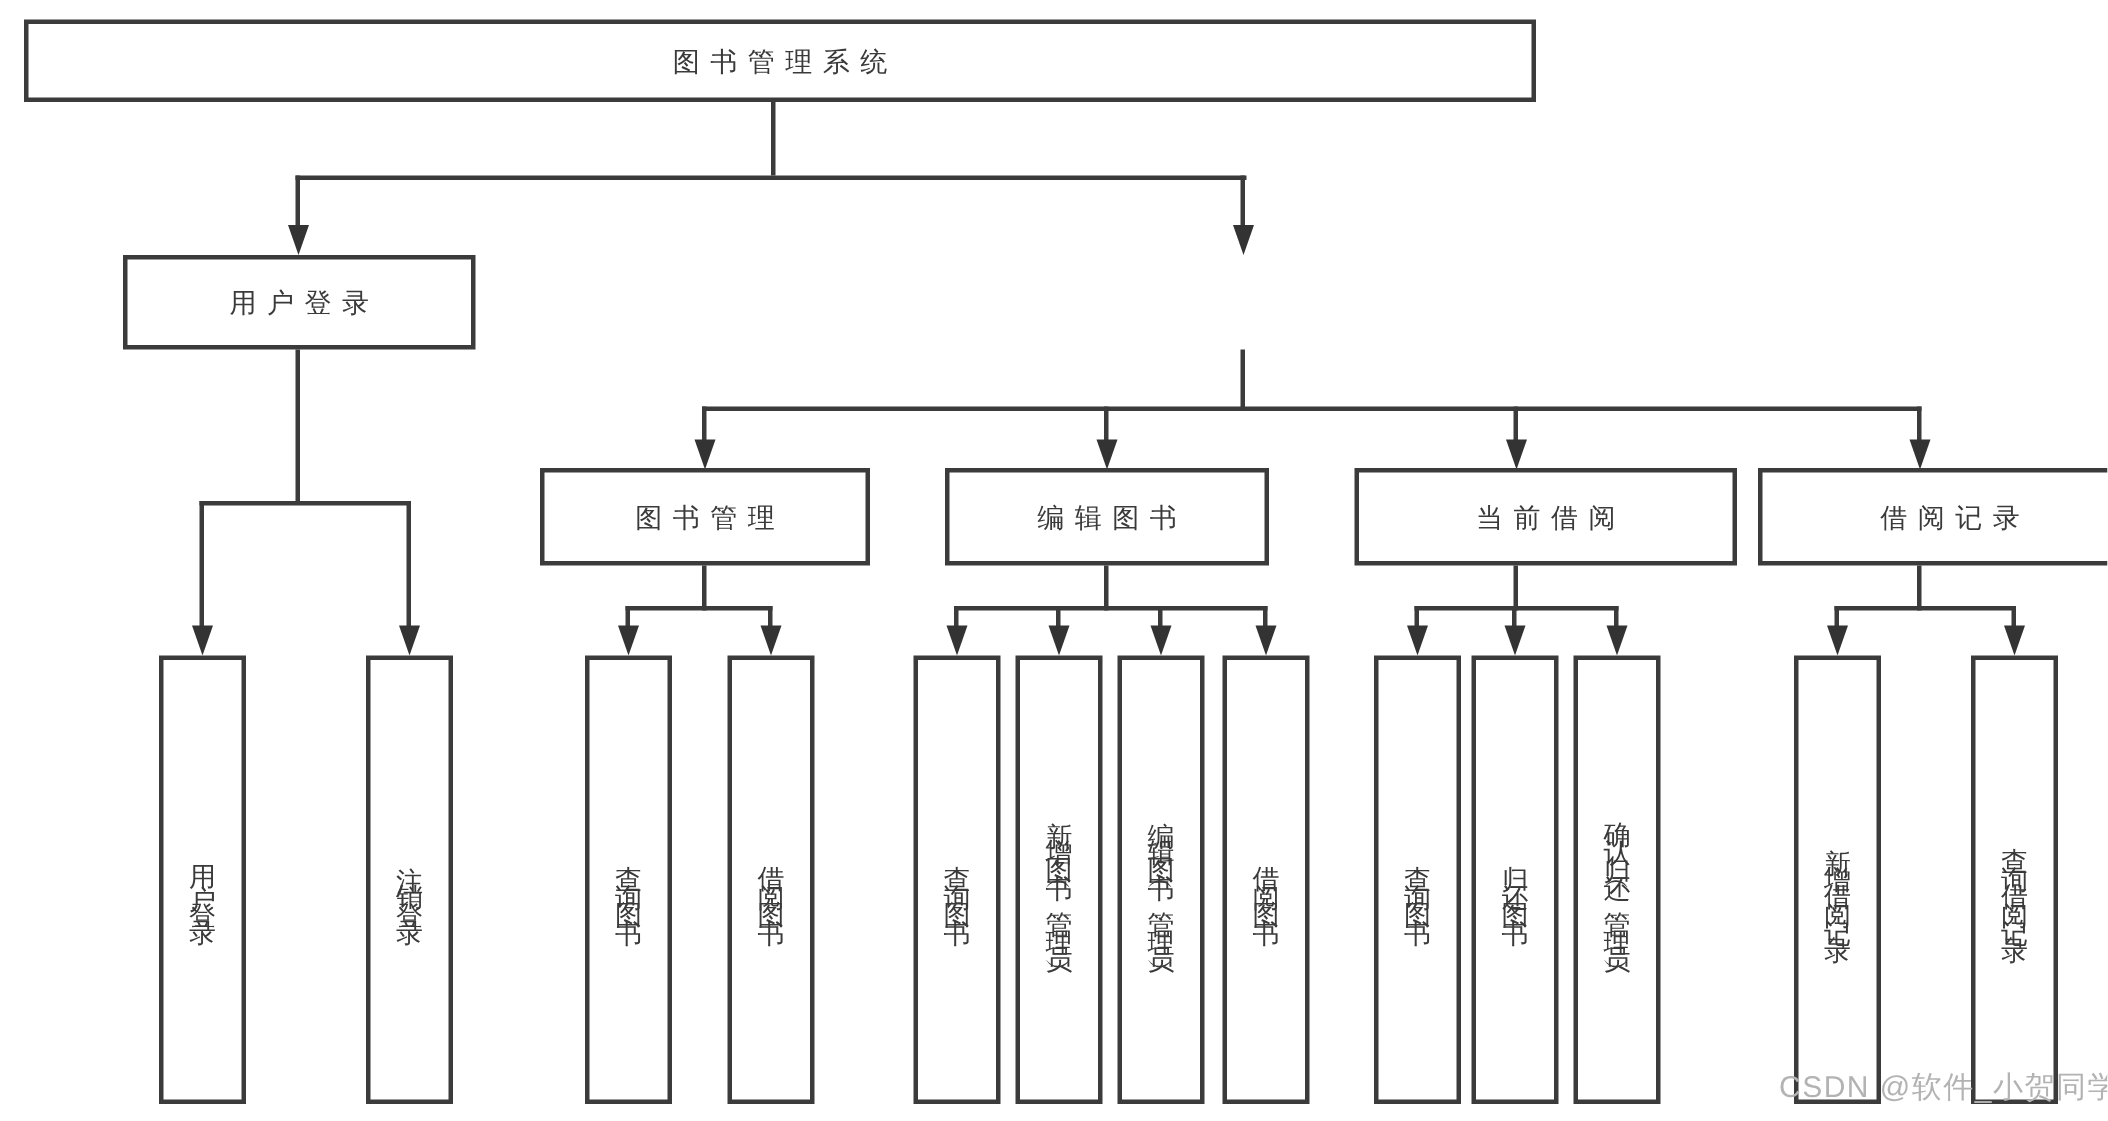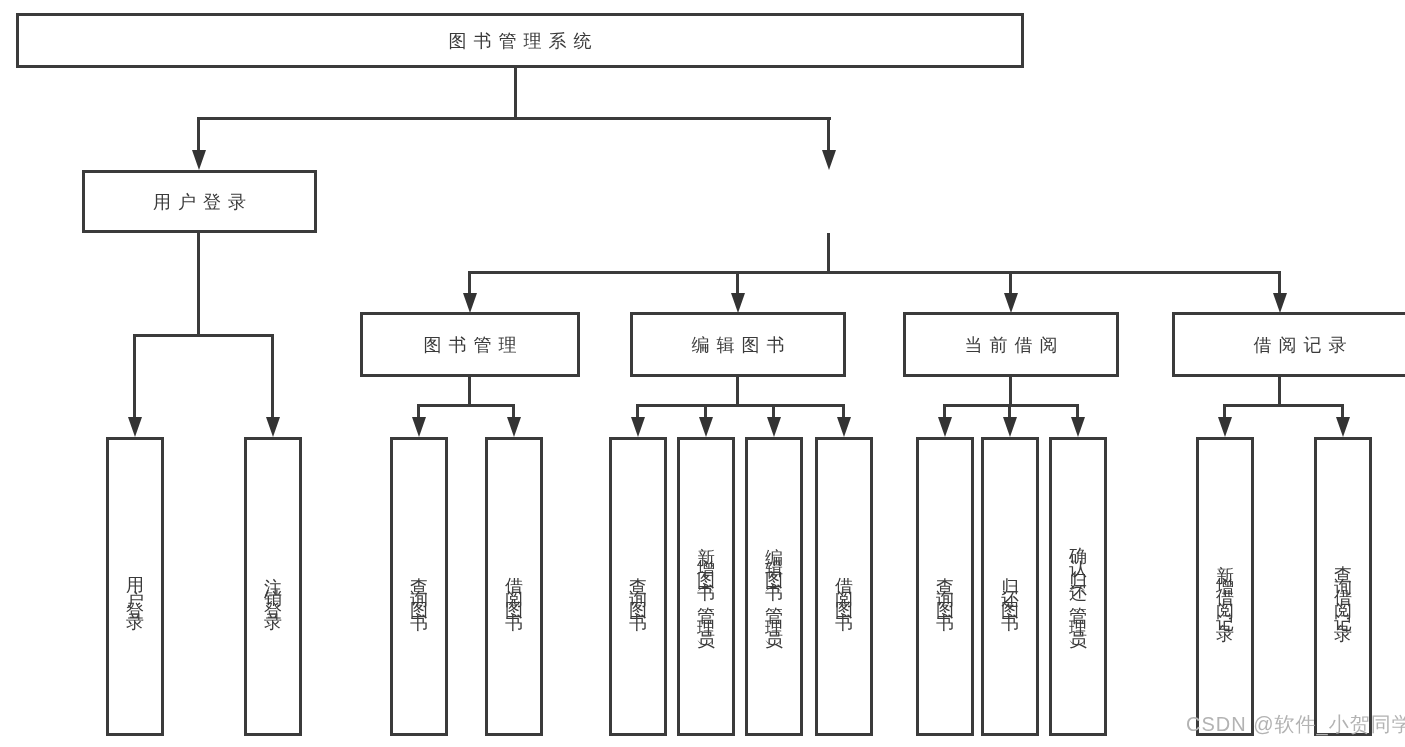--- a/index.html
+++ b/index.html
@@ -69,21 +69,21 @@
   <div class="arw" style="left:731px;top:293px"></div>
   <div class="arw" style="left:1004px;top:293px"></div>
   <div class="arw" style="left:1273px;top:293px"></div>
 
   <div class="box lvl3" style="left:360px;width:220px">
     <span class="hlabel">图书管理</span>
   </div>
   <div class="box lvl3" style="left:630px;width:216px">
     <span class="hlabel">编辑图书</span>
   </div>
-  <div class="box lvl3" style="left:903px;width:216px">
+  <div class="box lvl3" style="left:903px;width:255px">
     <span class="hlabel">当前借阅</span>
   </div>
   <div class="box lvl3" style="left:1172px;width:256px">
     <span class="hlabel">借阅记录</span>
   </div>
 
   <div class="v" style="left:468px;top:377px;height:30px"></div>
   <div class="h" style="left:417px;top:404px;width:98px"></div>
   <div class="v" style="left:417px;top:404px;height:16px"></div>
   <div class="v" style="left:512px;top:404px;height:16px"></div>

